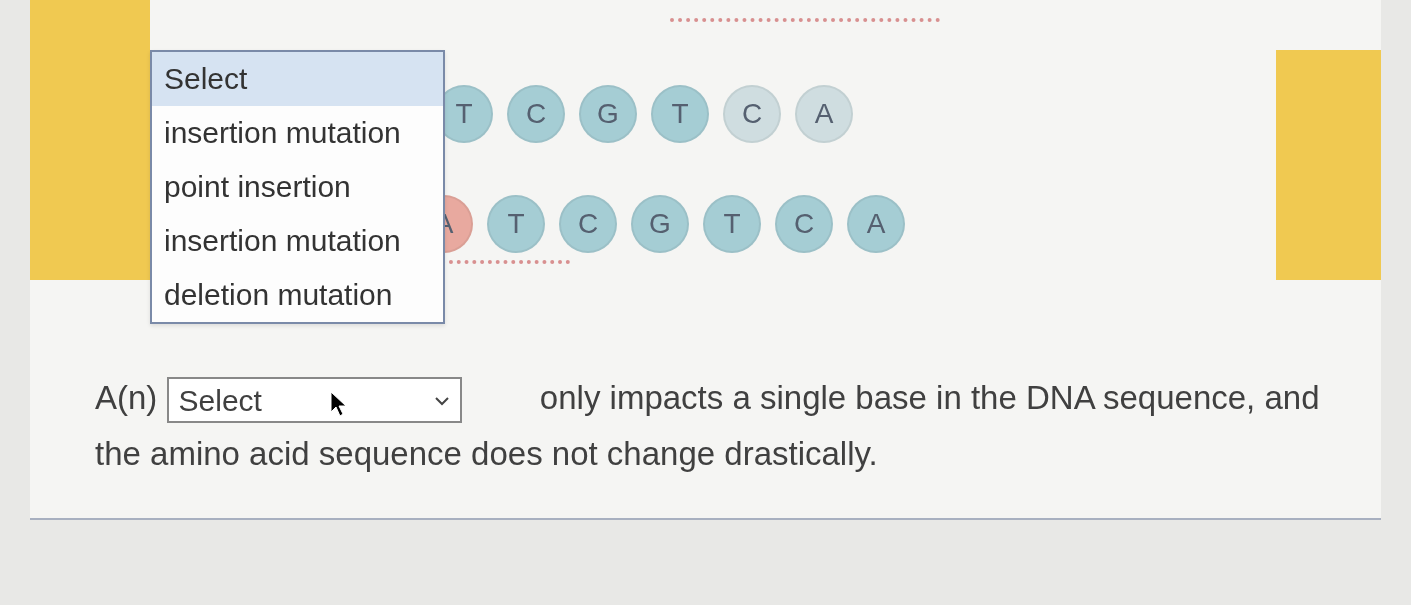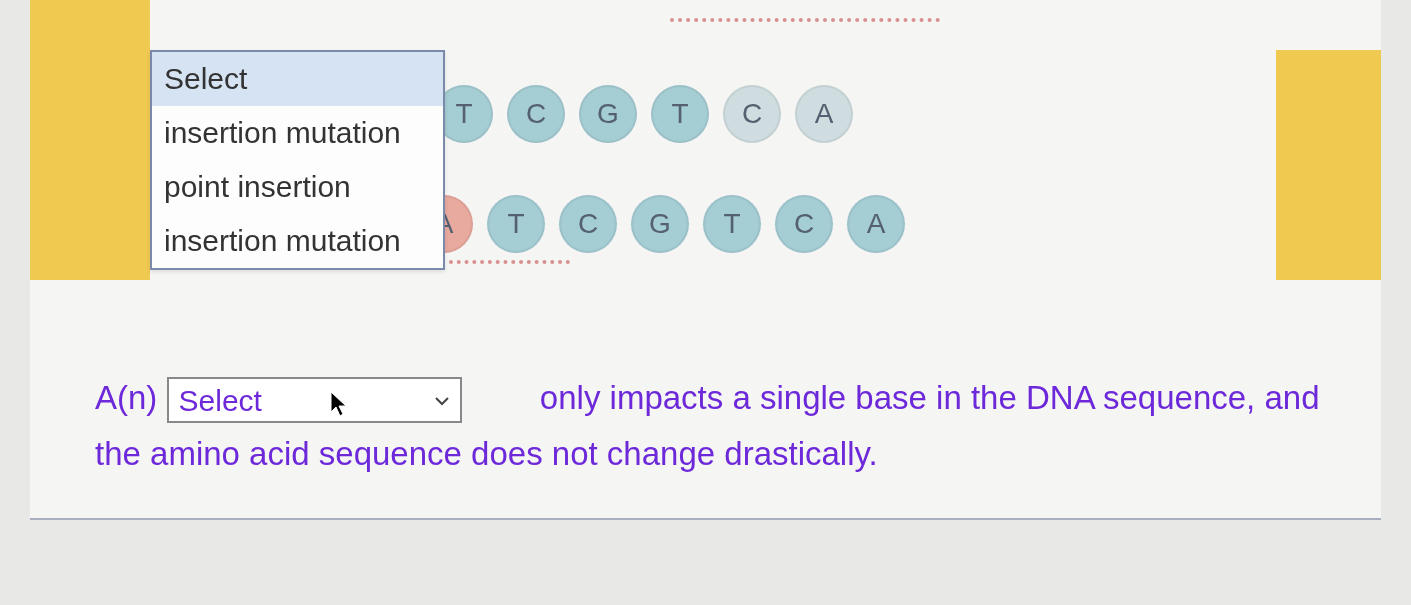--- a/index.html
+++ b/index.html
@@ -106,21 +106,21 @@
     }
     .dropdown-option.selected {
       background: #d6e3f2;
     }
     .question-line {
       position: absolute;
       top: 370px;
       left: 65px;
       right: 60px;
       font-size: 33px;
-      color: #6d28d9;
+      color: #404040;
       line-height: 1.7;
     }
     .select-box {
       display: inline-flex;
       align-items: center;
       justify-content: space-between;
       border: 2px solid #888;
       background: #fff;
       padding: 4px 10px;
       width: 295px;
@@ -176,20 +176,21 @@
     <div class="base-circle base-teal">A</div>
   </div>
 
   <div class="dotted-line-bottom"></div>
 
   <div class="dropdown-open">
     <div class="dropdown-option selected">Select</div>
     <div class="dropdown-option">insertion mutation</div>
     <div class="dropdown-option">point insertion</div>
     <div class="dropdown-option">insertion mutation</div>
+    <div class="dropdown-option">deletion mutation</div>
   </div>
 
   <div class="question-line">
     <span>A(n)</span>
     <span class="select-box">
       <span class="select-text">Select</span>
       <span class="cursor-icon">
         <svg width="20" height="28" viewBox="0 0 20 28">
           <path d="M 2 2 L 2 22 L 7 17 L 11 26 L 14 24 L 10 16 L 17 16 Z" fill="#000" stroke="#fff" stroke-width="1"></path>
         </svg>

